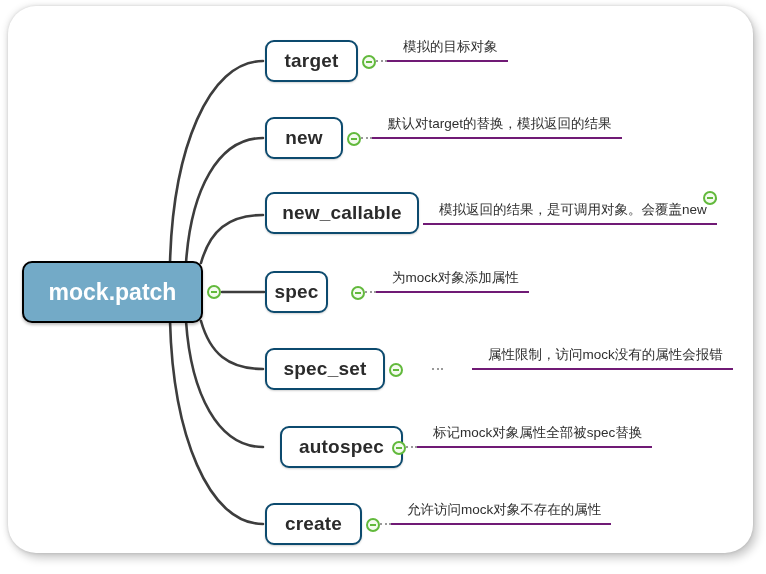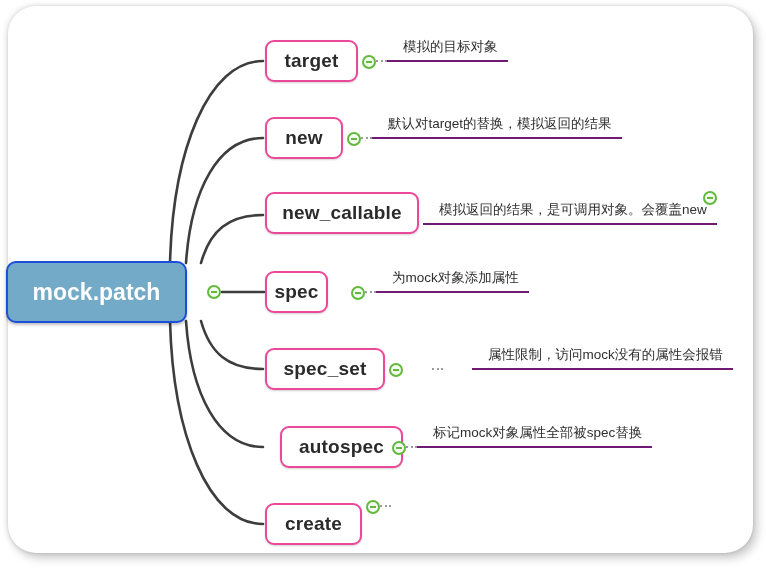--- a/index.html
+++ b/index.html
@@ -21,37 +21,37 @@
     position: absolute; left: 0; top: 0;
     width: 766px; height: 574px;
     pointer-events: none;
   }
   .node {
     position: absolute;
     display: flex;
     align-items: center;
     justify-content: center;
     background: #ffffff;
-    border: 2px solid #ec4899;
+    border: 2px solid #0c4a6e;
     border-radius: 9px;
     box-shadow: 0 1px 2px rgba(0,0,0,0.18);
     font-weight: bold;
     font-size: 19px;
     color: #2b2b2b;
     letter-spacing: 0.2px;
   }
   .root-node {
     position: absolute;
-    left: 6px; top: 261px;
+    left: 22px; top: 261px;
     width: 181px; height: 62px;
     display: flex;
     align-items: center;
     justify-content: center;
     background: #73aac7;
-    border: 2px solid #1d4ed8;
+    border: 2px solid #000000;
     border-radius: 10px;
     box-shadow: 0 2px 3px rgba(0,0,0,0.25);
     font-weight: bold;
     font-size: 23px;
     color: #ffffff;
   }
   .collapse-icon {
     width: 14px; height: 14px;
     border: 2px solid #62b93c;
     border-radius: 50%;
@@ -162,13 +162,14 @@
   <span class="note-text">属性限制，访问mock没有的属性会报错</span>
 </div>
 <div class="annotation" style="left:392px; top:423px;">
   <span class="collapse-icon"></span>
   <span class="dots"></span>
   <span class="note-text">标记mock对象属性全部被spec替换</span>
 </div>
 <div class="annotation" style="left:366px; top:500px;">
   <span class="collapse-icon"></span>
   <span class="dots"></span>
+  <span class="note-text">允许访问mock对象不存在的属性</span>
 </div>
 
 </body></html>

